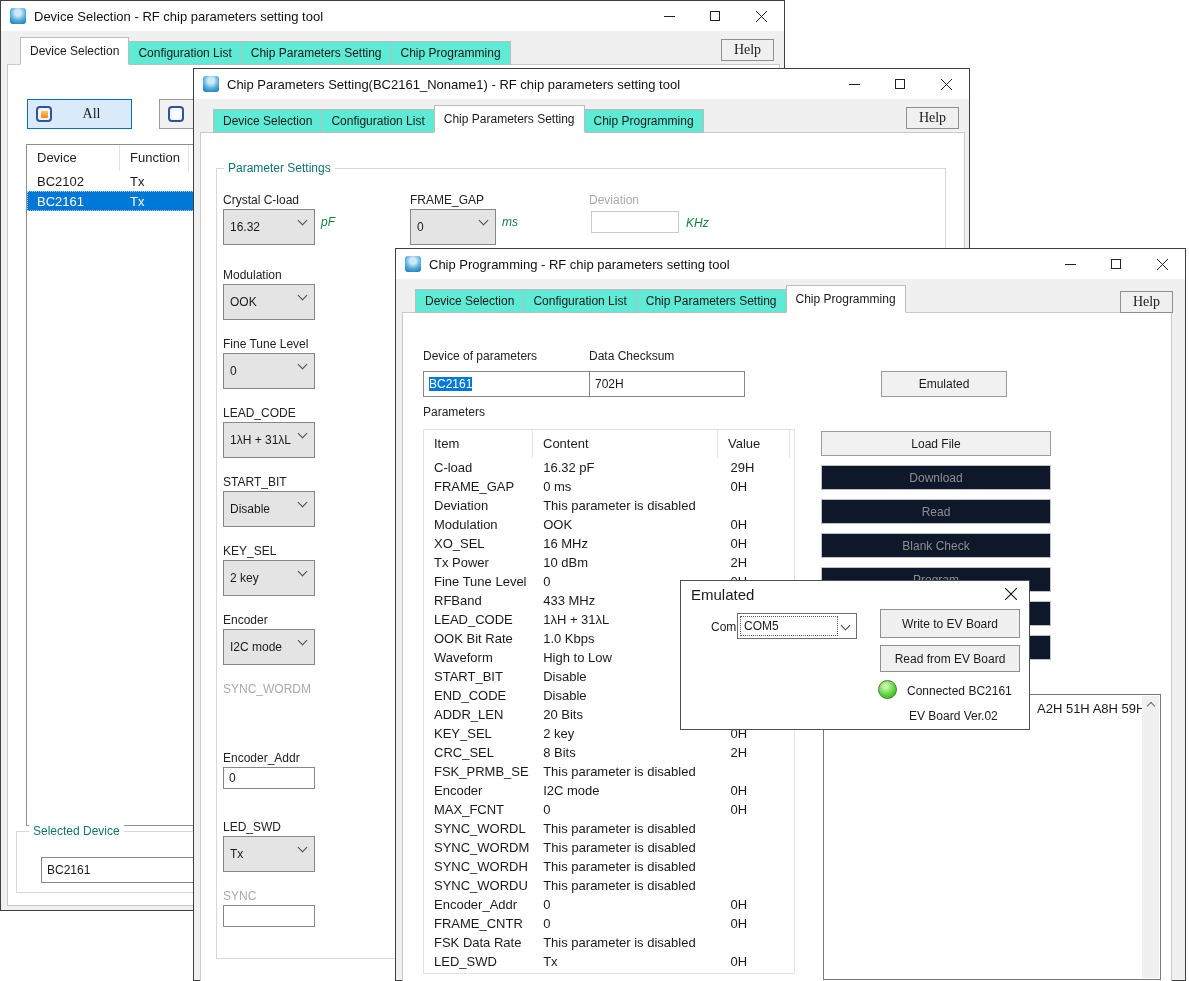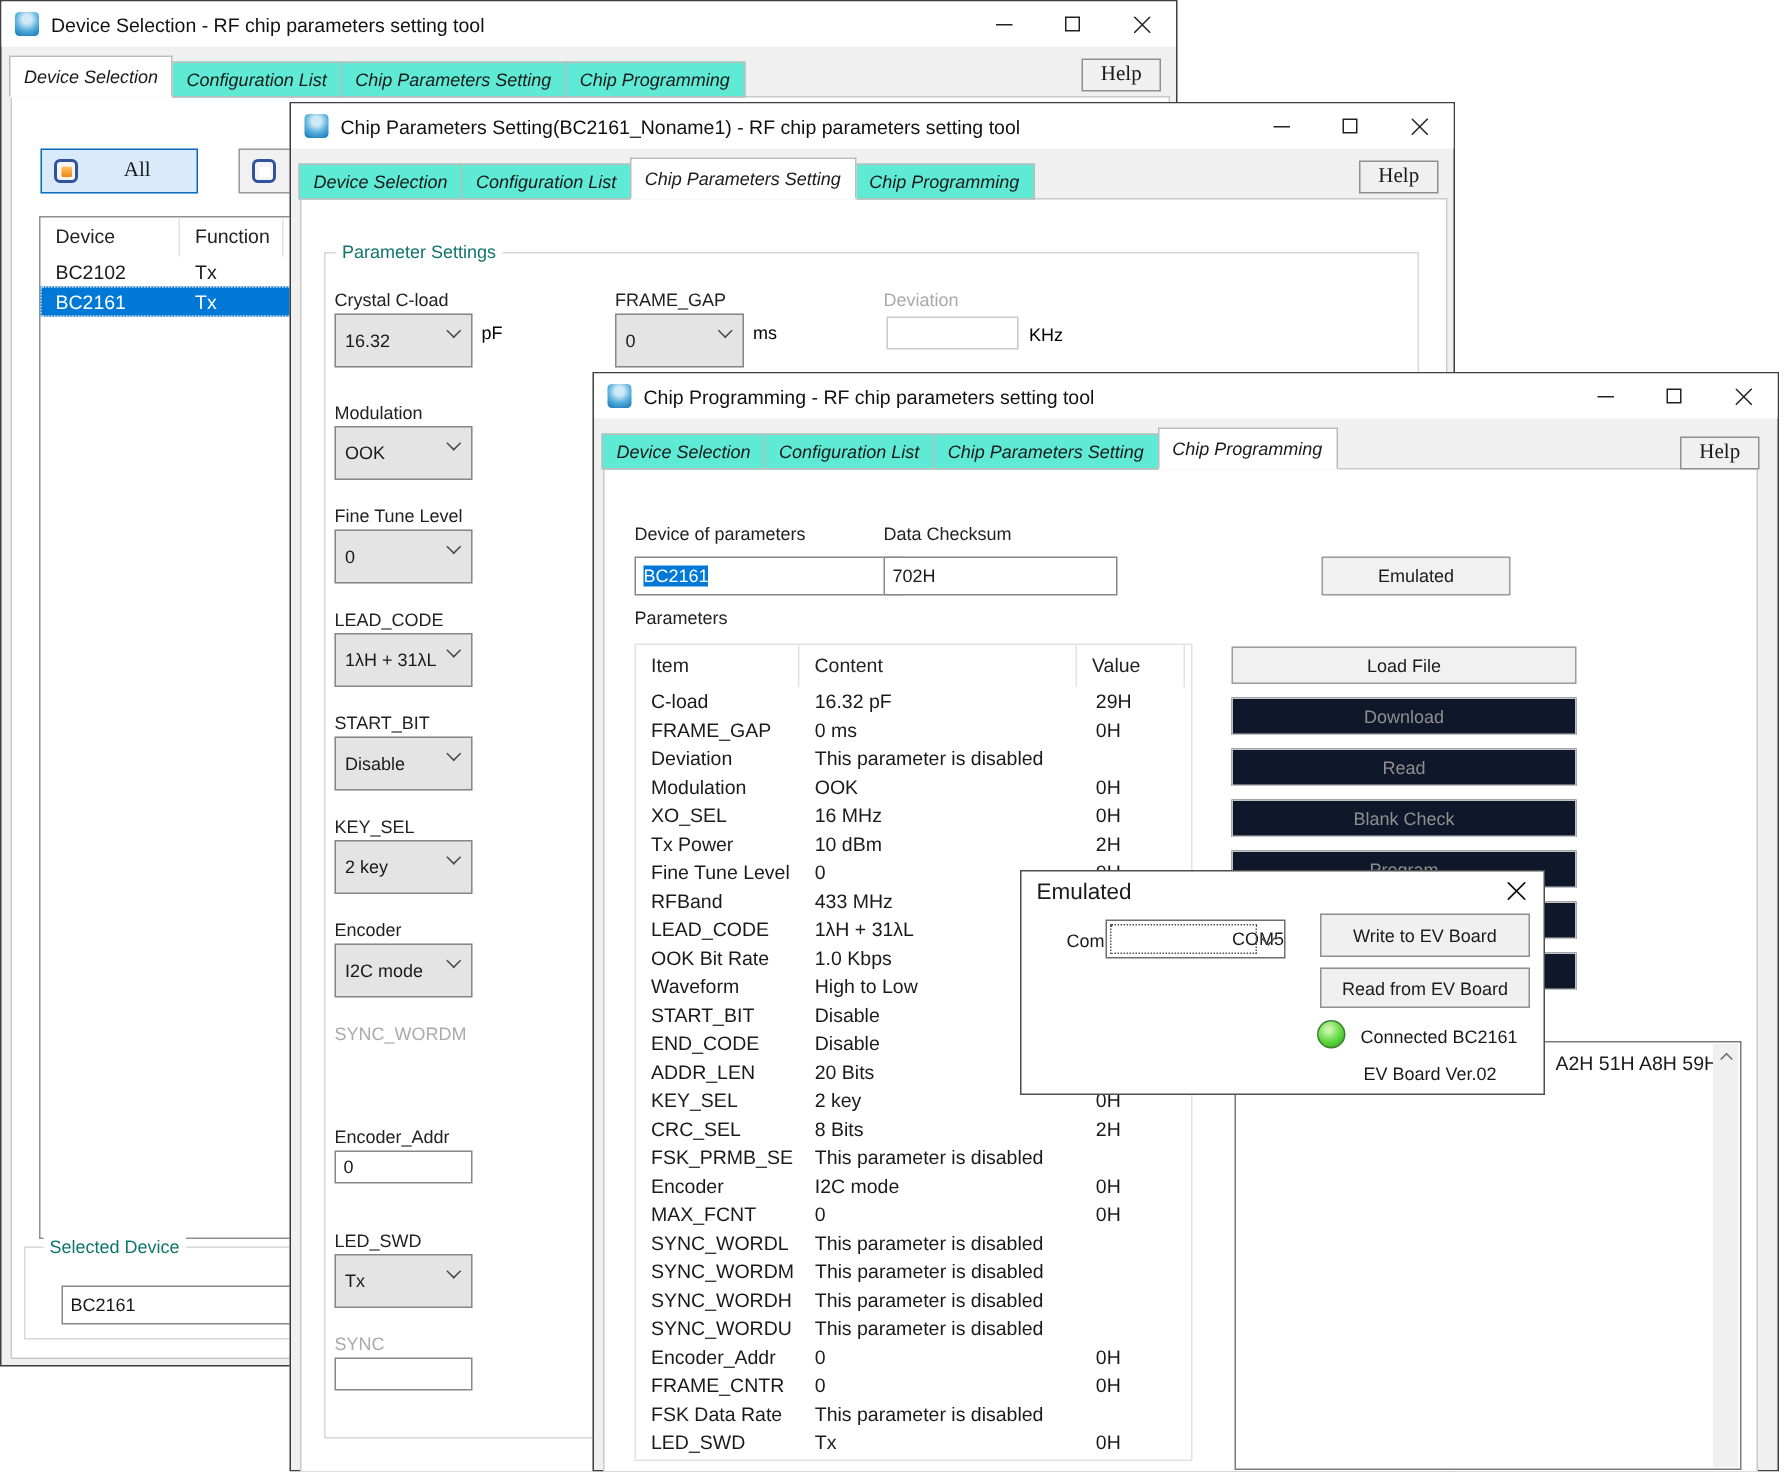--- a/index.html
+++ b/index.html
@@ -10,33 +10,33 @@
   .titlebar { position:absolute; left:0; top:0; right:0; height:30px; background:#ffffff;
               display:flex; align-items:center; }
   .appicon { width:16px; height:16px; margin:0 8px 0 9px; border-radius:3px;
              background:radial-gradient(circle at 50% 30%, #cfe9f7 22%, #57b0dd 55%, #1d7ab5 92%); }
   .wtitle { font-size:13px; color:#111; white-space:nowrap; }
   .caption-btns { position:absolute; right:0; top:0; height:30px; display:flex; }
   .cbtn { width:46px; height:30px; display:flex; align-items:center; justify-content:center; }
   .gmin { width:11px; height:1px; background:#222; }
   .gmax { width:10px; height:10px; border:1px solid #222; }
 
-  .tabs { position:absolute; left:5px; top:37px; height:27px; display:flex; align-items:flex-end;font-style:italic; }
+  .tabs { position:absolute; left:19px; top:37px; height:27px; display:flex; align-items:flex-end; }
   .tab { height:24px; padding:4px 9px 0 9px; font-size:12px; background:#5eead4;
          border:1px solid #bcbcbc; margin-right:-1px; white-space:nowrap; position:relative; }
   .tab.active { height:28px; background:#ffffff; border-bottom:1px solid #ffffff; z-index:5;
                 padding-top:6px; }
   .page { position:absolute; background:#ffffff; border:1px solid #c9c9c9; }
   .helpbtn { position:absolute; width:53px; height:22px; background:#f0f0f0; border:1px solid #8f8f8f;
              font-family:"Liberation Serif", serif; font-size:14px; display:flex;
              align-items:center; justify-content:center; z-index:6; }
 
   .flabel { position:absolute; font-size:12px; color:#222; white-space:nowrap; }
   .dlabel { color:#aaaaaa; }
-  .funit  { position:absolute; font-size:12px; color:#000000; }
+  .funit  { position:absolute; font-size:12px; color:#15803d;font-style:italic; }
   .combo { position:absolute; height:36px; background:#e4e4e4; border:1px solid #878787;
            display:flex; align-items:center; padding-left:6px; font-size:12px; }
   .chev { width:7px; height:7px; border-right:1.4px solid #4a4a4a; border-bottom:1.4px solid #4a4a4a;
           transform:rotate(45deg); display:inline-block; }
   .combo .chev { position:absolute; right:8px; top:7px; }
   .tinput { position:absolute; background:#ffffff; border:1px solid #878787; font-size:12px;
             display:flex; align-items:center; padding-left:5px; }
   .tinput.disabled { border-color:#c9c9c9; }
   .groupbox { position:absolute; border:1px solid #d8d8d8; }
   .grouplabel { position:absolute; font-size:12px; background:#ffffff; padding:0 4px;
@@ -86,21 +86,21 @@
 
   .selhl { background:#0078d7; color:#ffffff; }
 
   
   .dialog { position:absolute; left:680px; top:580px; width:350px; height:150px;
             background:#ffffff; border:1px solid #4f4f4f; z-index:40; }
   .dlg-title { position:absolute; left:10px; top:5px; font-size:15px; }
   .dlg-close { position:absolute; right:10px; top:7px; width:14px; height:14px; }
   .dlg-combo { position:absolute; left:56px; top:32px; width:120px; height:26px; background:#fff;
                border:1px solid #6e6e6e; display:flex; align-items:center; padding-left:6px;
-               font-size:12px;justify-content:flex-end; }
+               font-size:12px; }
   .dlg-combo:after { content:""; position:absolute; left:2px; top:2px; right:18px; bottom:2px;
                      border:1px dotted #555; }
   .dlg-combo .chev { position:absolute; right:7px; top:8px; }
   .dlg-btn { position:absolute; width:140px; height:29px; background:#f0f0f0; border:1px solid #909090;
              display:flex; align-items:center; justify-content:center; font-size:12px; }
   .led { position:absolute; left:197px; top:99px; width:19px; height:19px; border-radius:50%;
          border:1px solid #3f7d2f;
          background:radial-gradient(circle at 40% 32%, #c8f5a8 10%, #5cd63e 55%, #2fa51a 95%); }
   .dlg-text { position:absolute; font-size:12px; white-space:nowrap; }
 

